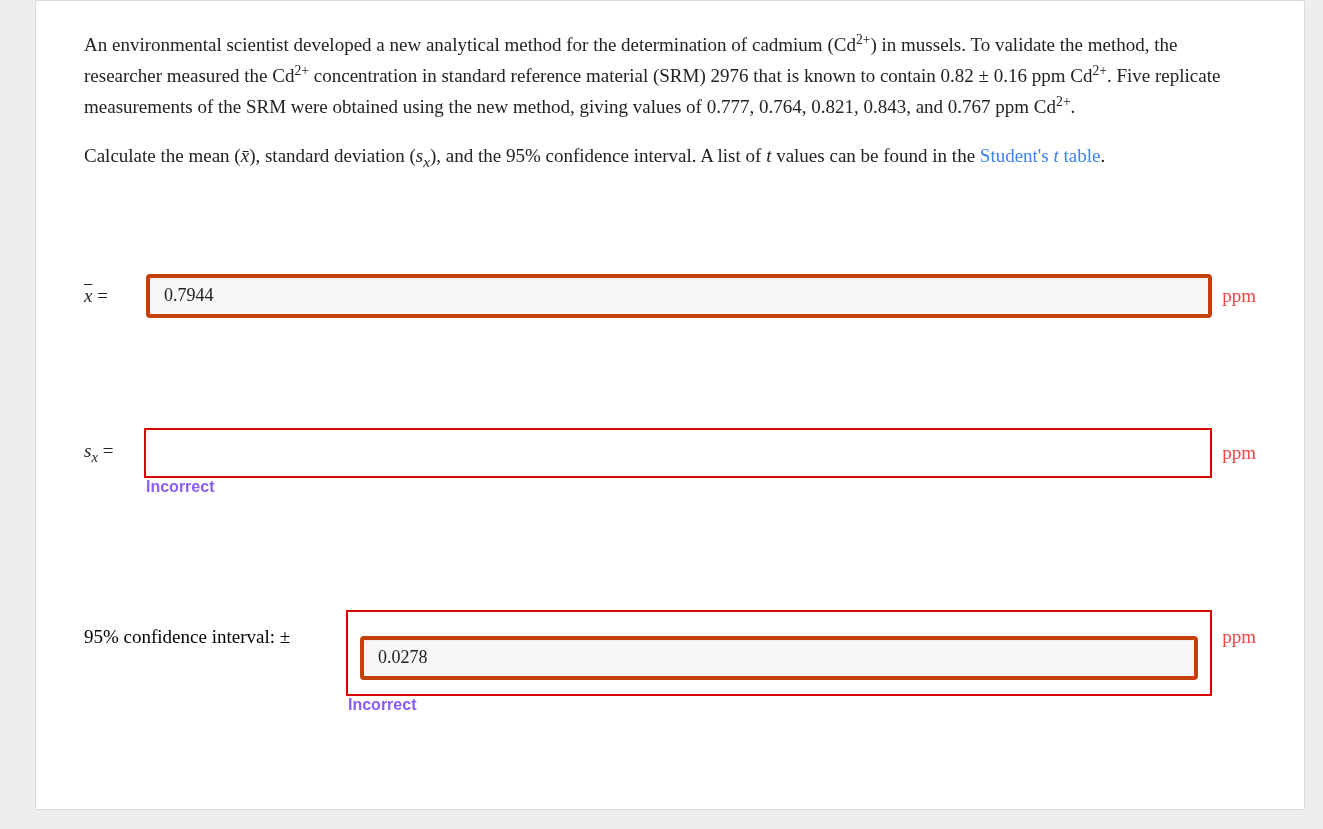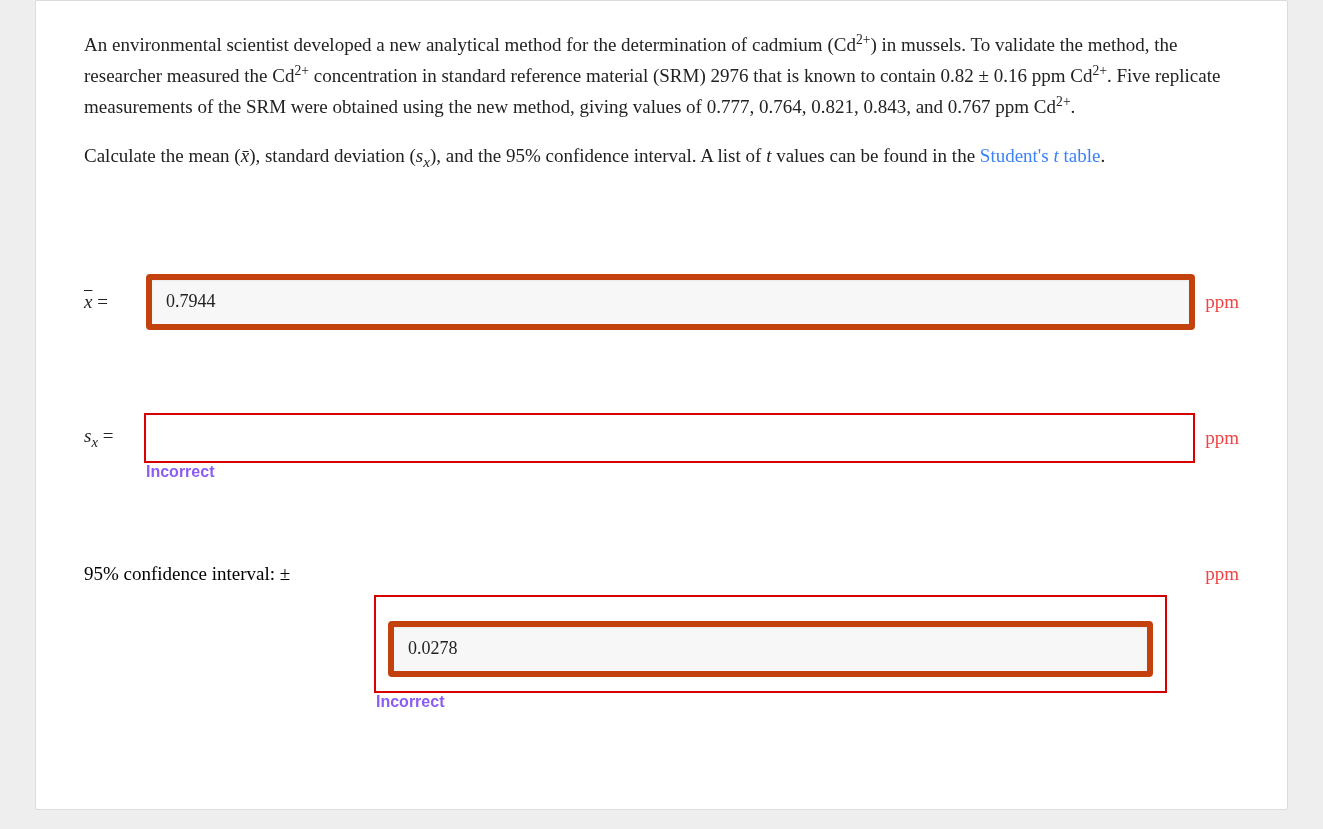--- a/index.html
+++ b/index.html
@@ -6,21 +6,21 @@
     body {
       font-family: Georgia, 'Times New Roman', serif;
       background: #eeeeee;
       padding: 0;
       width: 1323px;
       height: 829px;
       overflow: hidden;
     }
     .outer {
       background: #eeeeee;
-      padding: 0 35px 0 35px;
+      padding: 0 18px 0 35px;
     }
     .card {
       background: #ffffff;
       border: 1px solid #dcdcdc;
       border-radius: 2px;
       padding: 28px 48px 30px 48px;
       min-height: 810px;
     }
     .question-text {
       font-size: 19px;
@@ -40,39 +40,39 @@
     .link {
       color: #3b82f6;
       cursor: pointer;
     }
     .answer-row {
       display: flex;
       align-items: center;
       margin-top: 100px;
       margin-bottom: 0;
     }
-    .answer-row.second { margin-top: 83px; }
+    .answer-row.second { margin-top: 110px; }
     .answer-row.third { margin-top: 100px; }
     .label {
       font-size: 19px;
       color: #222;
       white-space: nowrap;
       padding-right: 10px;
       font-family: Georgia, serif;
     }
     .label .sub { font-size: 0.78em; vertical-align: sub; font-style: italic; }
     .input-wrap {
       flex: 1;
       position: relative;
     }
     .input-box {
       width: 100%;
-      height: 56px;
+      height: 44px;
       background: #f7f7f7;
-      border: 6px solid #c2410c;
+      border: 4px solid #c2410c;
       border-radius: 4px;
       padding: 0 14px;
       font-size: 18px;
       font-family: Georgia, serif;
       color: #222;
       box-shadow: inset 0 1px 2px rgba(0,0,0,0.05);
     }
     .unit {
       font-size: 19px;
       color: #ef4444;
@@ -97,22 +97,21 @@
       color: #8b5cf6;
     }
     .row2-container {
       display: flex;
       align-items: center;
     }
     .row2-container .label { width: 90px; }
     .row2-container .incorrect-wrap { flex:1; }
     .row3-container {
       display: flex;
-      align-items: flex-start;
-      gap: 28px;
+      align-items: center;
     }
     .row3-container .label-ci {
       font-size: 19px;
       white-space: nowrap;
       padding-right: 10px;
       width: 262px;
     }
     .row3-container .incorrect-wrap { flex:1; padding: 24px 12px 14px 12px; margin-top: 32px; }
     .wrap-rel { position: relative; flex:1; display:flex; align-items:center; }
   </style>

